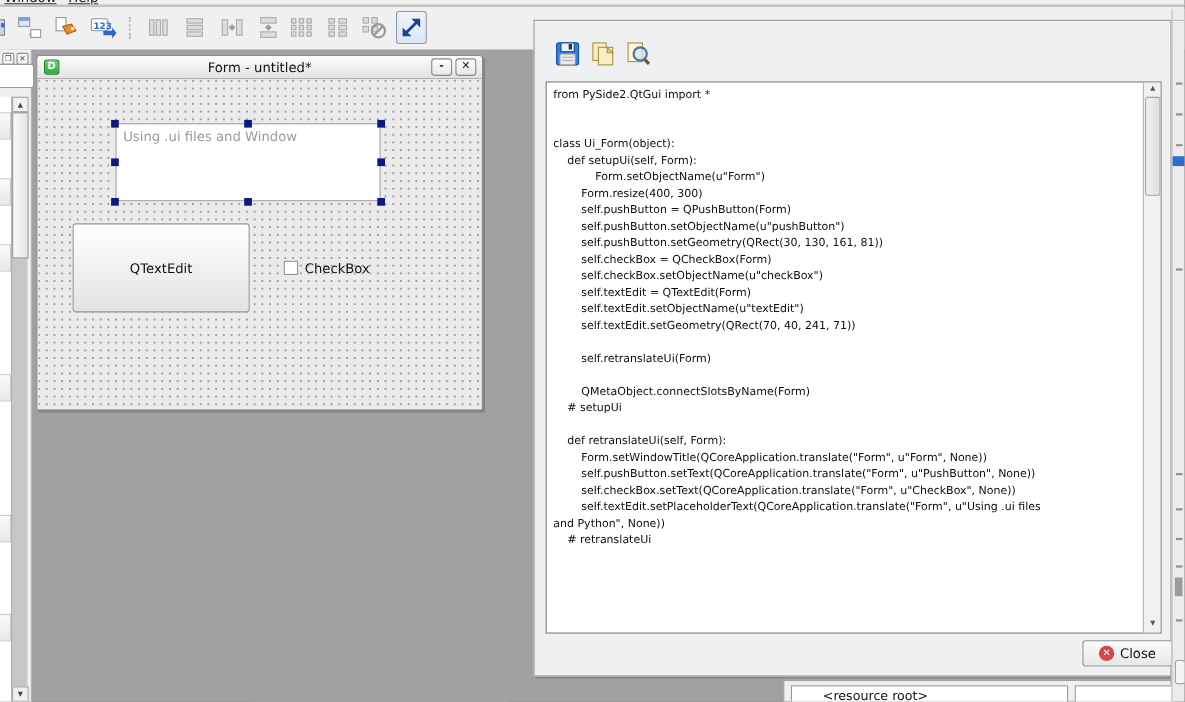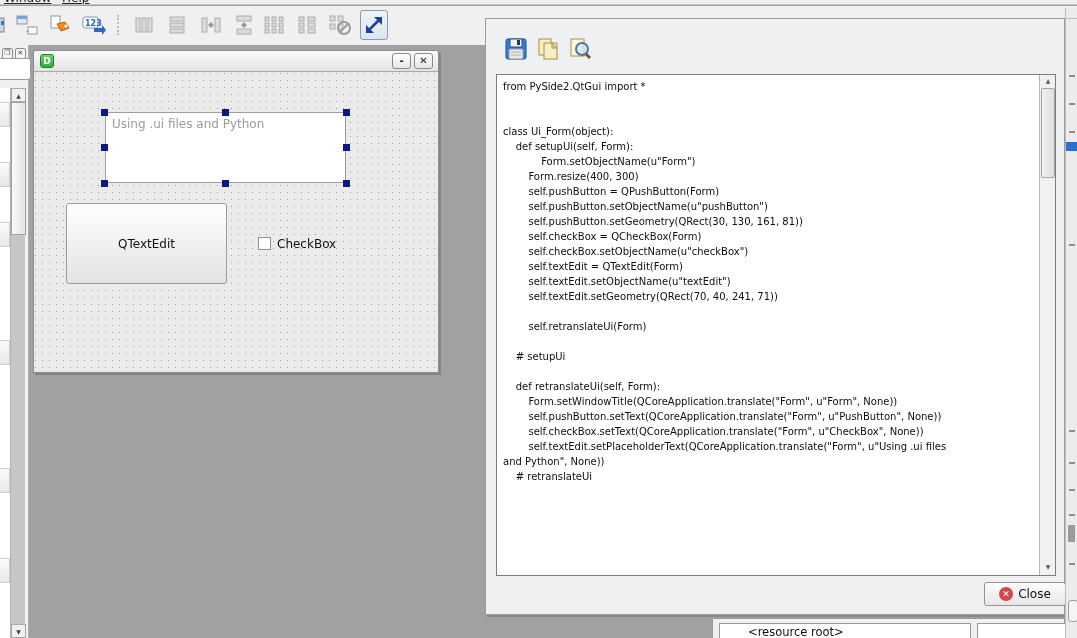--- a/index.html
+++ b/index.html
@@ -256,26 +256,27 @@
     <div id="wb-scroll">
       <span class="sb-btn" style="top:0">▲</span>
       <div id="wb-thumb"></div>
       <span class="sb-btn" style="top:536px">▼</span>
     </div>
   </div>
 
   <div class="abs" id="formwin">
     <div id="formwin-titlebar">
       <span id="form-icon">D</span>
+      <span id="formwin-title">Form - untitled*</span>
       <span class="winbtn" style="right:27px">-</span>
       <span class="winbtn" style="right:5px">✕</span>
     </div>
     <div id="formwin-body">
       <div id="fw-textedit">
-        <span class="placeholder">Using .ui files and Python</span>
+        <span class="placeholder">Using .ui files and Window</span>
       </div>
 
       <div class="handle" style="left:66px;top:37px"></div>
       <div class="handle" style="left:187px;top:37px"></div>
       <div class="handle" style="left:308px;top:37px"></div>
       <div class="handle" style="left:66px;top:72px"></div>
       <div class="handle" style="left:308px;top:72px"></div>
       <div class="handle" style="left:66px;top:108px"></div>
       <div class="handle" style="left:187px;top:108px"></div>
       <div class="handle" style="left:308px;top:108px"></div>
@@ -330,20 +331,21 @@
           <div>        self.pushButton.setObjectName(u"pushButton")</div>
           <div>        self.pushButton.setGeometry(QRect(30, 130, 161, 81))</div>
           <div>        self.checkBox = QCheckBox(Form)</div>
           <div>        self.checkBox.setObjectName(u"checkBox")</div>
           <div>        self.textEdit = QTextEdit(Form)</div>
           <div>        self.textEdit.setObjectName(u"textEdit")</div>
           <div>        self.textEdit.setGeometry(QRect(70, 40, 241, 71))</div>
           <div>&nbsp;</div>
           <div>        self.retranslateUi(Form)</div>
           <div>&nbsp;</div>
+          <div>        QMetaObject.connectSlotsByName(Form)</div>
           <div>    # setupUi</div>
           <div>&nbsp;</div>
           <div>    def retranslateUi(self, Form):</div>
           <div>        Form.setWindowTitle(QCoreApplication.translate("Form", u"Form", None))</div>
           <div>        self.pushButton.setText(QCoreApplication.translate("Form", u"PushButton", None))</div>
           <div>        self.checkBox.setText(QCoreApplication.translate("Form", u"CheckBox", None))</div>
           <div>        self.textEdit.setPlaceholderText(QCoreApplication.translate("Form", u"Using .ui files</div>
           <div>and Python", None))</div>
           <div>    # retranslateUi</div>
         </div>

